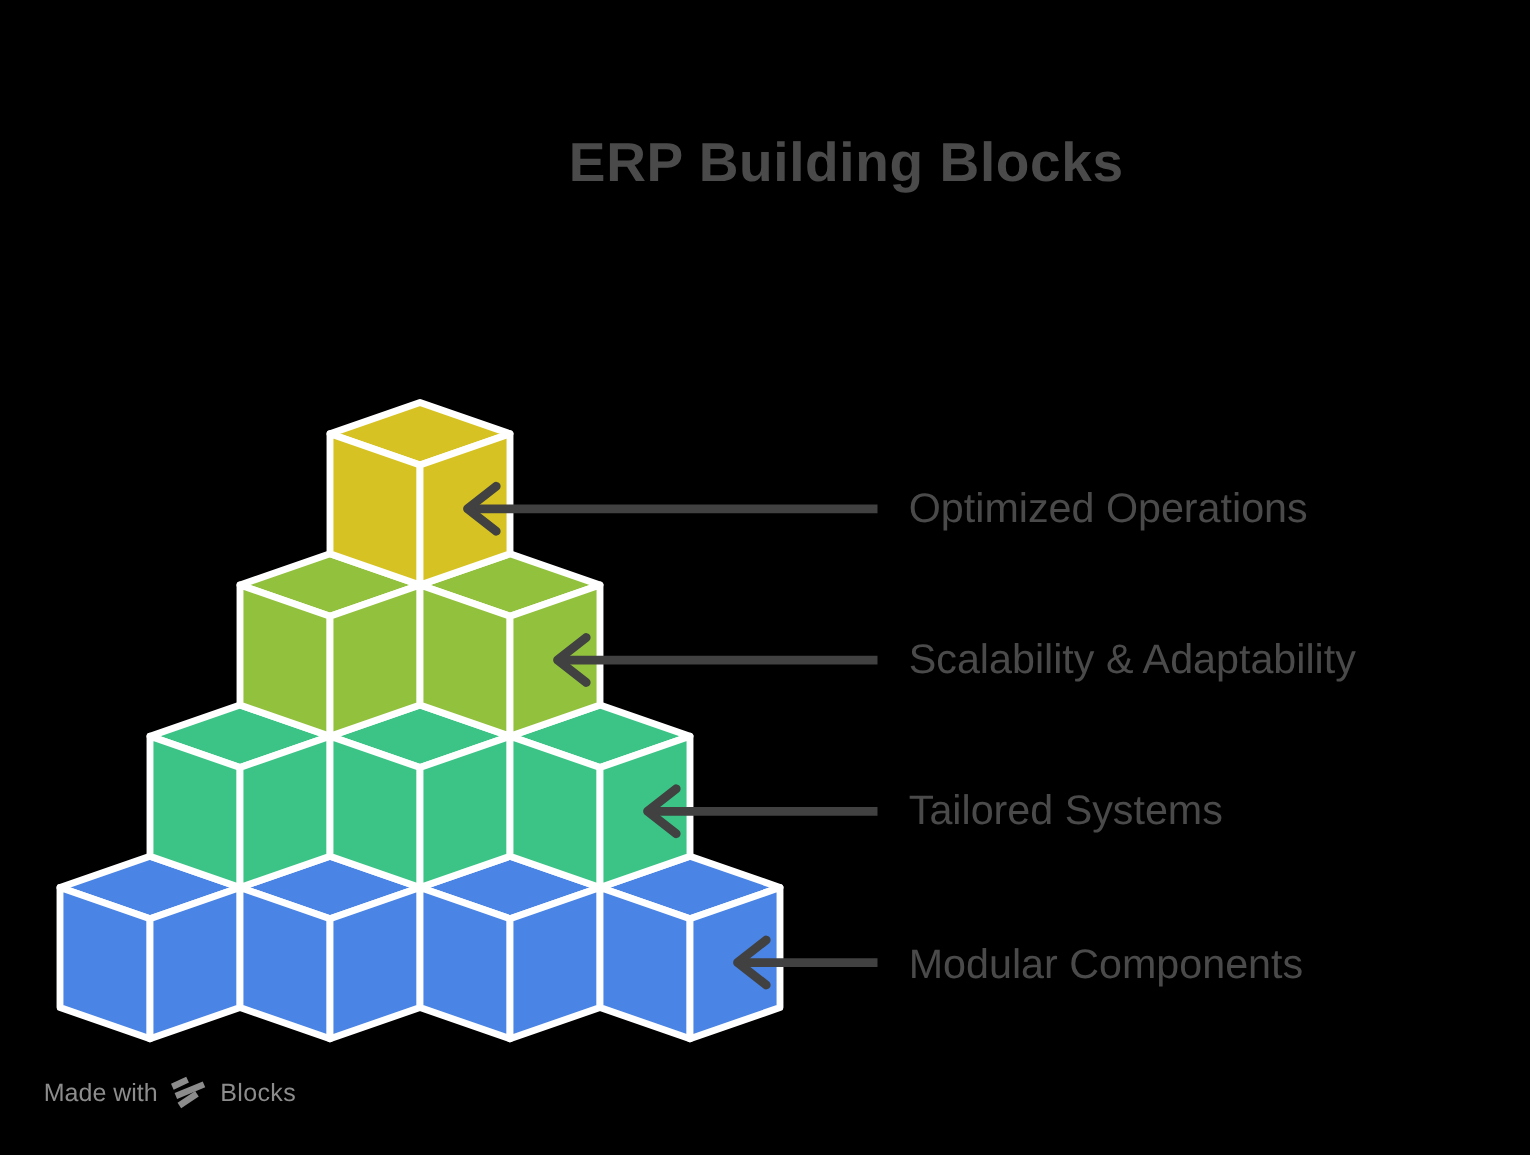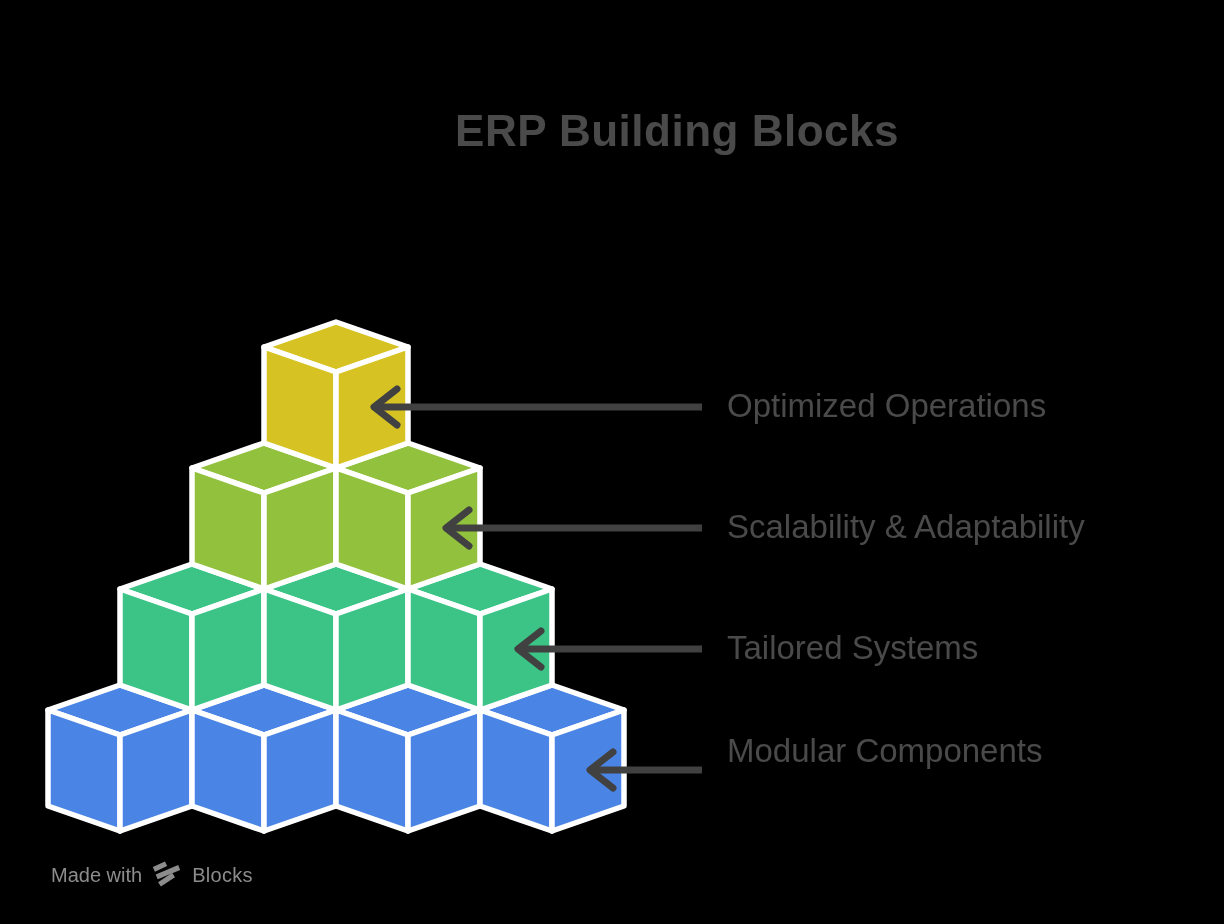--- a/index.html
+++ b/index.html
@@ -26,21 +26,21 @@
     position:absolute;
     left:727px;
     transform:translateY(-52%);
     font-size:33px;
     font-weight:400;
     color:var(--label-color,#4a4a4a);
     white-space:nowrap;
   }
   .watermark{
     position:absolute;
-    left:51px;top:875px;
+    left:35px;top:875px;
     transform:translateY(-50%);
     display:flex;
     align-items:center;
     gap:9px;
     color:var(--wm-color,#8c8c8c);
     font-size:20px;
   }
   .watermark .brand{letter-spacing:0.3px;}
   .napkin-logo{display:block;}
 </style>
@@ -88,21 +88,21 @@
       <polyline points="469,510 446,528 469,546" fill="none" stroke="#414141" stroke-width="7" stroke-linejoin="round" stroke-linecap="round"></polyline>
       <line x1="521" y1="649" x2="702" y2="649" stroke="#414141" stroke-width="7"></line>
       <polyline points="541,631 518,649 541,667" fill="none" stroke="#414141" stroke-width="7" stroke-linejoin="round" stroke-linecap="round"></polyline>
       <line x1="593" y1="770" x2="702" y2="770" stroke="#414141" stroke-width="7"></line>
       <polyline points="613,752 590,770 613,788" fill="none" stroke="#414141" stroke-width="7" stroke-linejoin="round" stroke-linecap="round"></polyline>
     </svg>
 
   <div class="row-label" style="top: 407px;">Optimized Operations</div>
   <div class="row-label" style="top: 528px;">Scalability &amp; Adaptability</div>
   <div class="row-label" style="top: 649px; text-align: center;">Tailored Systems</div>
-  <div class="row-label" style="top: 752px;">Modular Components</div>
+  <div class="row-label" style="top: 772px;">Modular Components</div>
 
   <div class="watermark">
     <span>Made with</span>
     <svg class="napkin-logo" width="32" height="30" viewBox="0 0 34 32">
       <g stroke="currentColor" stroke-width="5.5" stroke-linecap="butt">
         <line x1="3" y1="10" x2="16" y2="4"></line>
         <line x1="6" y1="18" x2="30" y2="8"></line>
         <line x1="9" y1="26" x2="24" y2="16"></line>
       </g>
     </svg>

